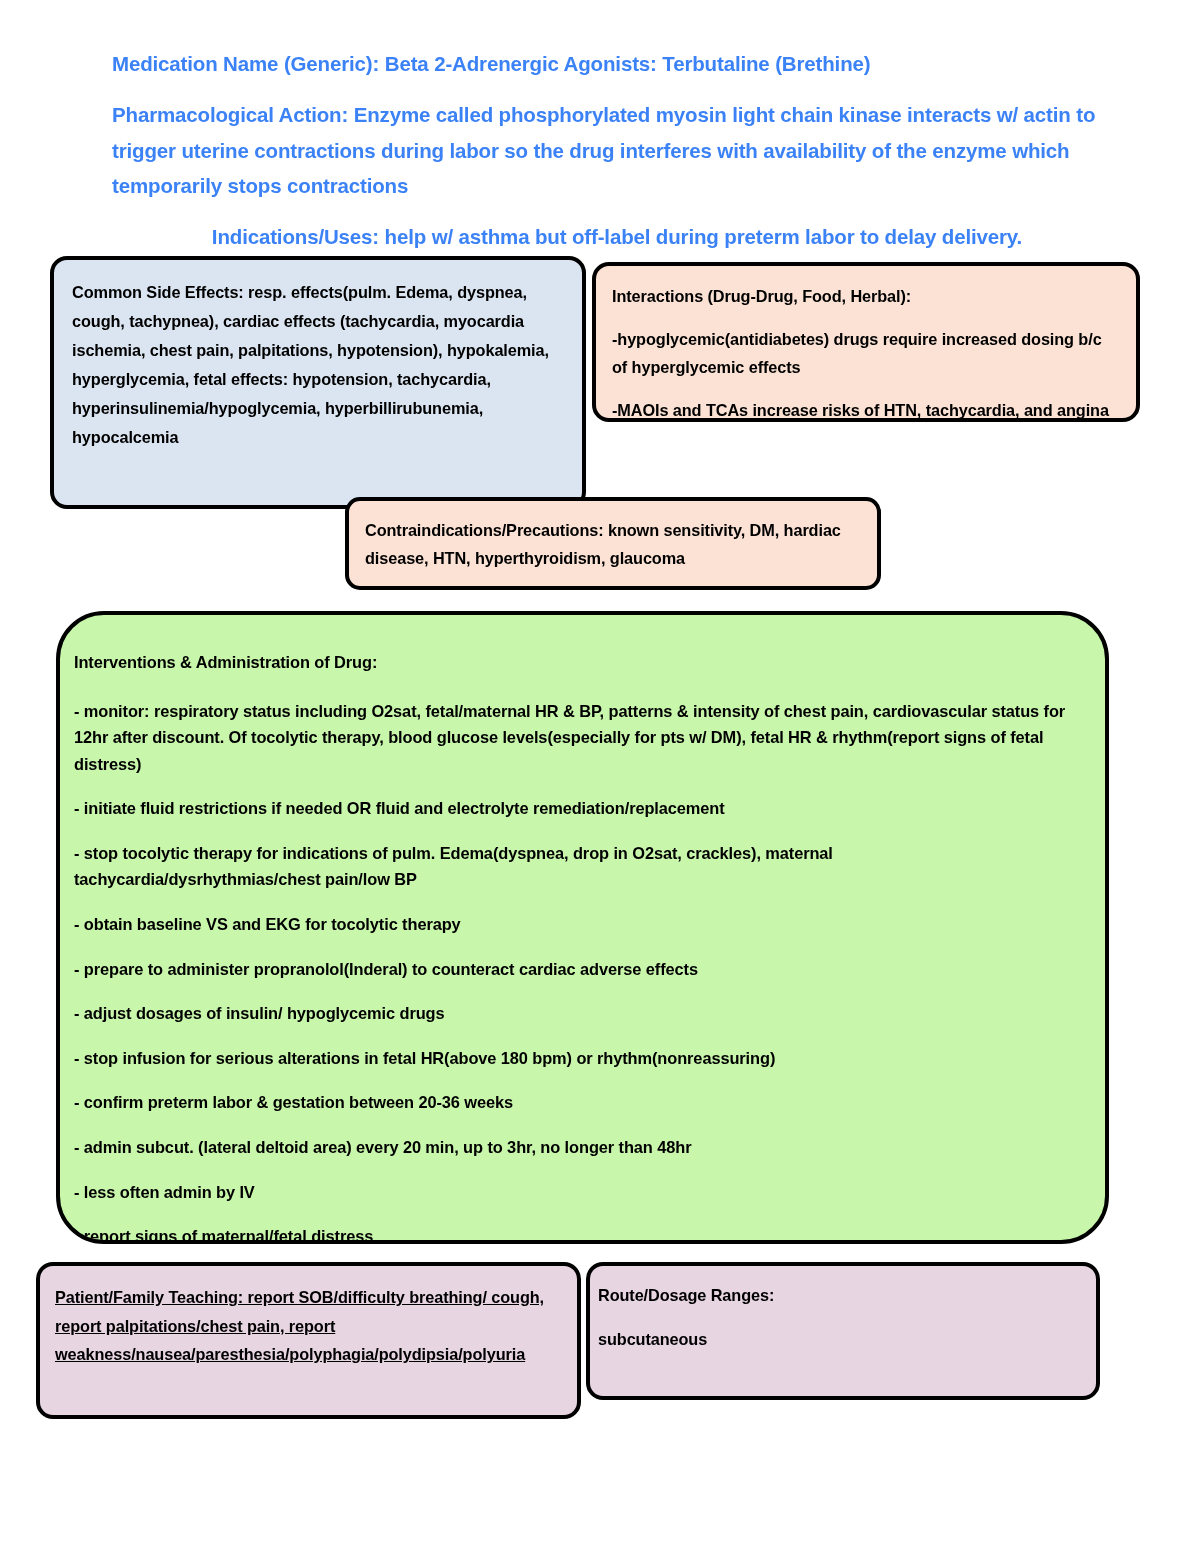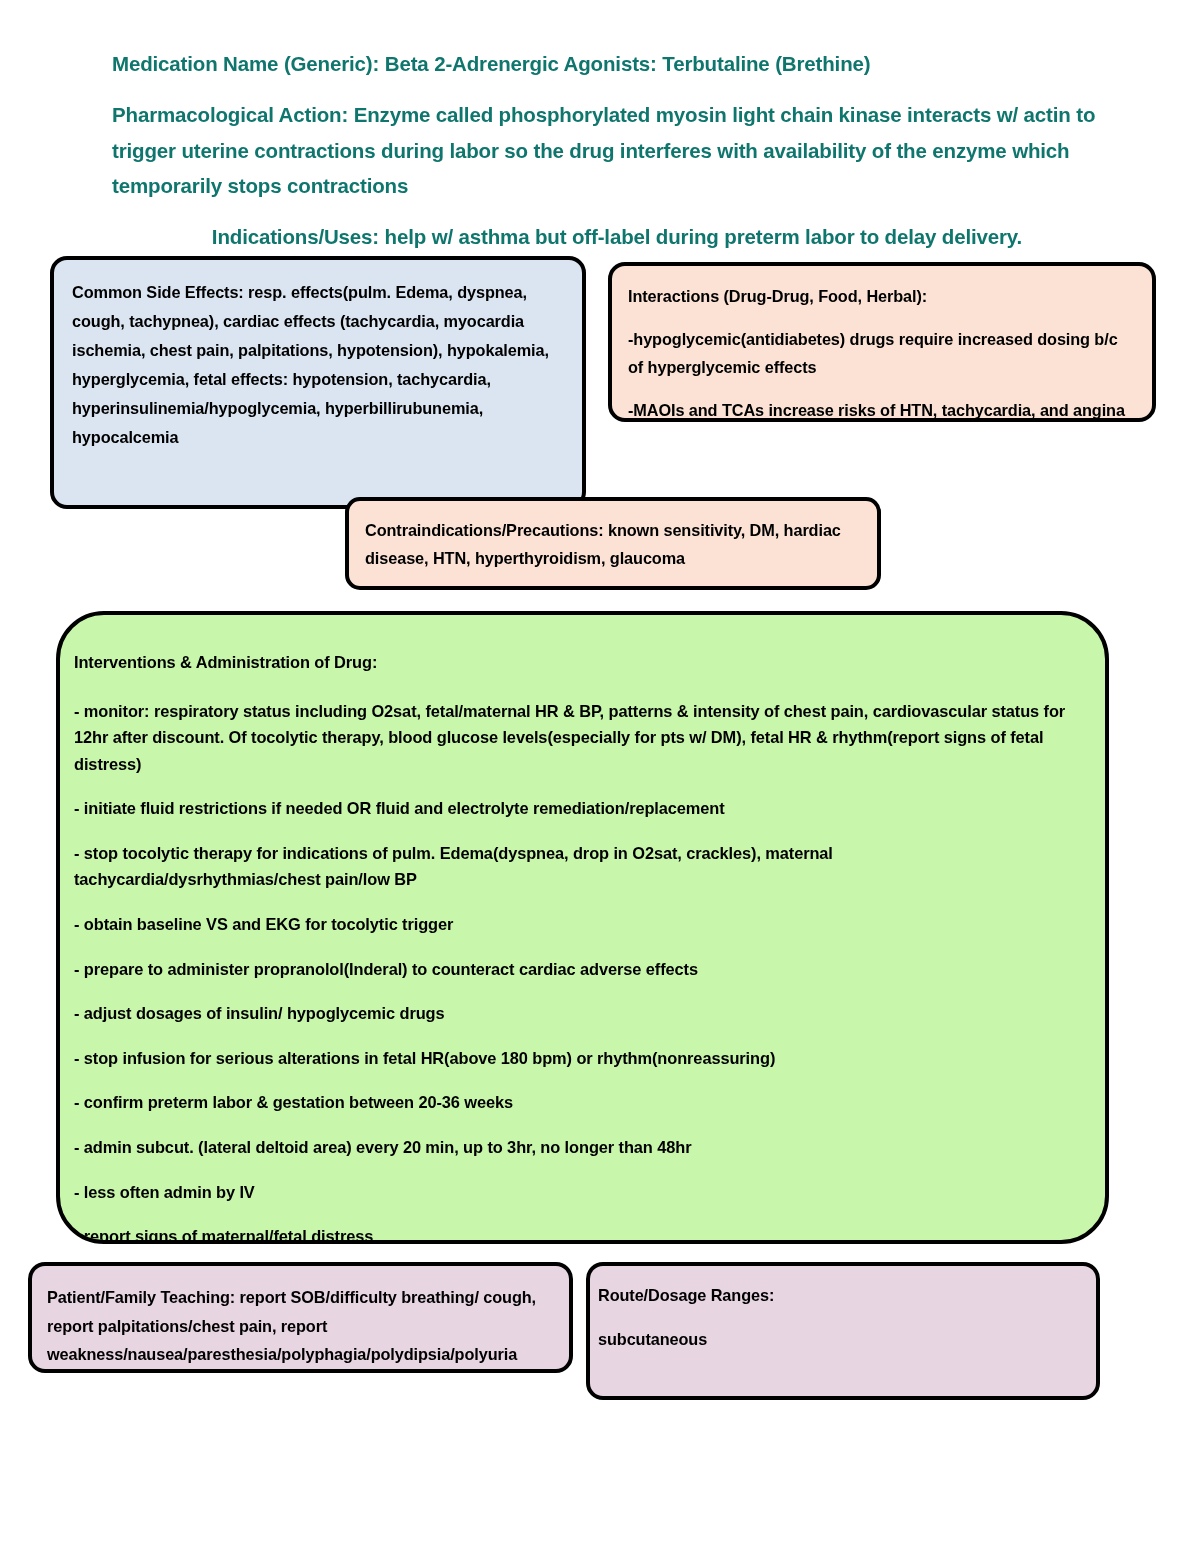--- a/index.html
+++ b/index.html
@@ -23,21 +23,21 @@
     left: 112px;
     top: 46px;
     width: 1010px;
   }
   .hdr-para {
     font-size: 20.5px;
     font-weight: 600;
     line-height: 1.72;
     letter-spacing: -0.15px;
     margin: 0 0 16px 0;
-    color: #0f766e;
+    color: #3b82f6;
   }
   .hdr-para:last-child { margin-bottom: 0; text-align: center; }
 
   
   .card {
     position: absolute;
     box-sizing: border-box;
     border: 4px solid #000000;
     border-radius: 16px;
     overflow: hidden;
@@ -60,21 +60,21 @@
     top: 256px;
     width: 536px;
     height: 253px;
     background: #dbe5f1;
     border-radius: 17px;
   }
   #side-effects-card .card-body { padding: 18px 16px 12px 18px; }
   #side-effects-card p { line-height: 1.78; }
 
   #interactions-card {
-    left: 608px;
+    left: 592px;
     top: 262px;
     width: 548px;
     height: 160px;
     background: #fbe2d4;
     border-radius: 17px;
   }
   #interactions-card .card-body { padding: 17px 20px 12px 16px; }
   #interactions-card p { margin-bottom: 16px; line-height: 1.68; }
 
   #contraindications-card {
@@ -98,26 +98,27 @@
   }
   #interventions-card .card-body { padding: 34px 34px 20px 14px; }
   #interventions-card p {
     margin: 0 0 18px 0;
     line-height: 1.62;
     font-size: 16.4px;
   }
   #interventions-card p.title { margin-bottom: 22px; }
 
   #teaching-card {
-    left: 28px;
+    left: 36px;
     top: 1262px;
     width: 545px;
-    height: 111px;
+    height: 157px;
     background: #e8d5e2;
     border-radius: 17px;
+    text-decoration: underline;
   }
   #teaching-card .card-body { padding: 17px 14px 12px 15px; }
   #teaching-card p { line-height: 1.76; }
 
   #route-card {
     left: 586px;
     top: 1262px;
     width: 514px;
     height: 138px;
     background: #e8d5e2;
@@ -154,21 +155,21 @@
     <p>Contraindications/Precautions: known sensitivity, DM, hardiac disease, HTN, hyperthyroidism, glaucoma</p>
   </div>
 </div>
 
 <div class="card" id="interventions-card" style="background: rgb(200, 247, 172); border-color: rgb(0, 0, 0); margin-left: 8px;">
   <div class="card-body">
     <p class="title">Interventions &amp; Administration of Drug:</p>
     <p>- monitor: respiratory status including O2sat, fetal/maternal HR &amp; BP, patterns &amp; intensity of chest pain, cardiovascular status for 12hr after discount. Of tocolytic therapy, blood glucose levels(especially for pts w/ DM), fetal HR &amp; rhythm(report signs of fetal distress)</p>
     <p>- initiate fluid restrictions if needed OR fluid and electrolyte remediation/replacement</p>
     <p>- stop tocolytic therapy for indications of pulm. Edema(dyspnea, drop in O2sat, crackles), maternal tachycardia/dysrhythmias/chest pain/low BP</p>
-    <p>- obtain baseline VS and EKG for tocolytic trigger</p>
+    <p>- obtain baseline VS and EKG for tocolytic therapy</p>
     <p>- prepare to administer propranolol(Inderal) to counteract cardiac adverse effects</p>
     <p>- adjust dosages of insulin/ hypoglycemic drugs</p>
     <p>- stop infusion for serious alterations in fetal HR(above 180 bpm) or rhythm(nonreassuring)</p>
     <p>- confirm preterm labor &amp; gestation between 20-36 weeks</p>
     <p>- admin subcut. (lateral deltoid area) every 20 min, up to 3hr, no longer than 48hr</p>
     <p>- less often admin by IV</p>
     <p>- report signs of maternal/fetal distress</p>
   </div>
 </div>
 

